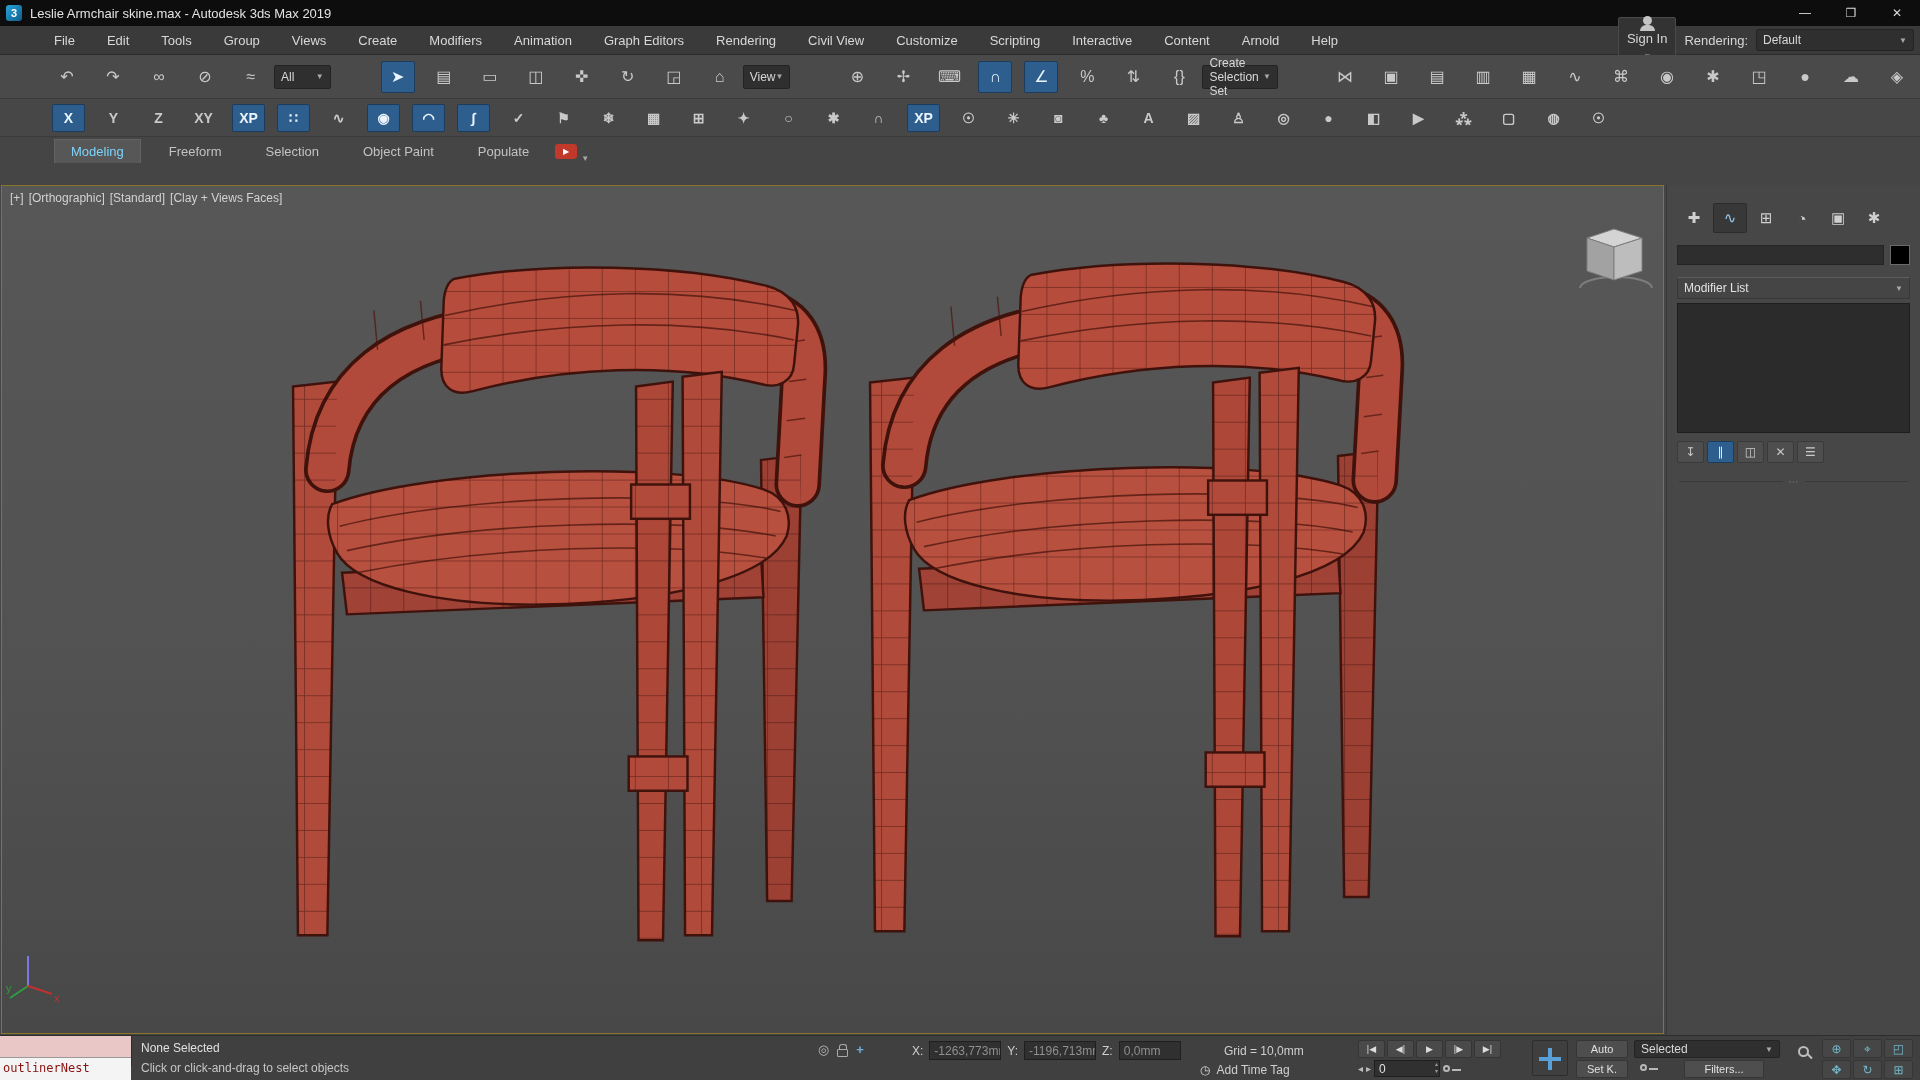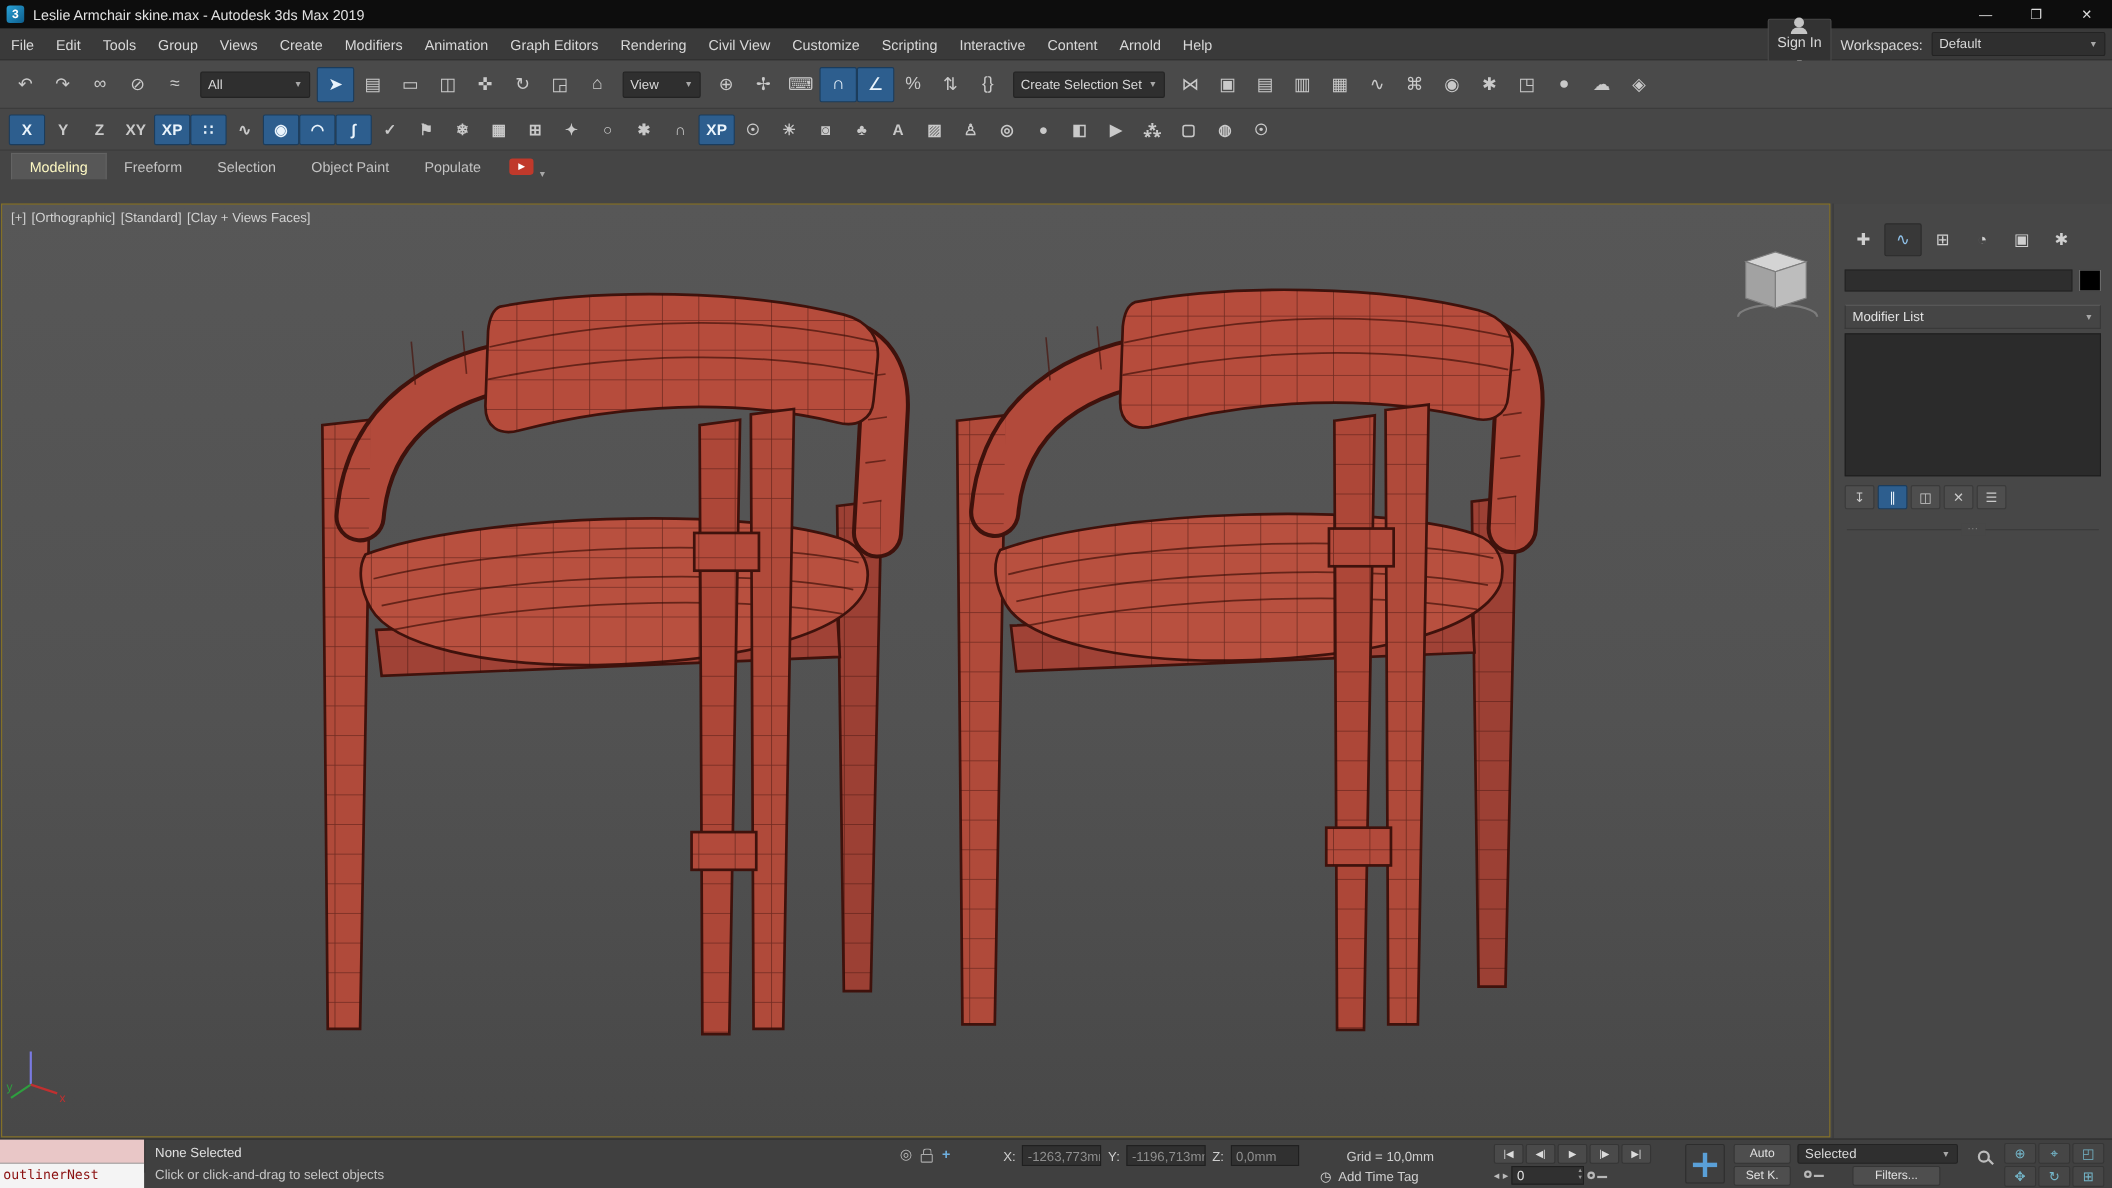--- a/index.html
+++ b/index.html
@@ -29,31 +29,31 @@
   .arr{font-size:8px;color:#a8a8a8;}
   .combo{display:flex;align-items:center;justify-content:space-between;background:#2f2f2f;
          border:1px solid #232323;border-radius:2px;color:#d8d8d8;font-size:12px;
          padding:0 6px;height:22px;}
   .ws-combo{width:158px;}
   
   .toolbar1{position:absolute;left:0;top:55px;width:100%;height:44px;background:#4a4a4a;
             border-bottom:1px solid #3a3a3a;display:flex;align-items:center;padding:0 6px;gap:2px;}
   .toolbar2{position:absolute;left:0;top:99px;width:100%;height:38px;background:#474747;
             border-bottom:1px solid #3a3a3a;display:flex;align-items:center;padding:0 8px;gap:3px;}
-  .tbgroup{display:flex;align-items:center;gap:0;}
+  .tbgroup{display:flex;align-items:center;gap:12px;padding-left:44px;}
   .ibtn{display:flex;align-items:center;justify-content:center;width:34px;height:32px;
         border:1px solid transparent;border-radius:2px;color:#c9c9c9;font-size:16px;background:transparent;}
   .toolbar2 .ibtn{width:33px;height:28px;font-size:14px;font-weight:bold;}
   .ibtn.active{background:#2d5e8e;border-color:#1b3c5c;color:#eaf4fc;}
   .tb-combo{height:24px;margin:0 4px;}
   
   .ribbontabs{position:absolute;left:0;top:137px;width:100%;height:26px;background:#454545;
               display:flex;align-items:flex-end;padding-left:10px;font-size:13px;}
   .rtab{padding:4px 16px;color:#c2c2c2;}
-  .rtab.active{background:#575757;color:#fef9c3;border:1px solid #636363;border-bottom:none;}
+  .rtab.active{background:#575757;color:#7dd3fc;border:1px solid #636363;border-bottom:none;}
   .playicon{width:22px;height:15px;margin:0 4px 4px 10px;background:#c0392b;border-radius:3px;
             display:flex;align-items:center;justify-content:center;color:#fff;font-size:8px;}
   .panelstrip{position:absolute;left:0;top:163px;width:100%;height:22px;background:#3d3d3d;
               border-bottom:1px solid #323232;display:flex;align-items:center;}
   .panelbtn{margin-left:4px;padding:2px 10px;background:#4e4e4e;border:1px solid #5f5f5f;
             font-size:12px;color:#e0e0e0;}
   
   .viewport{position:absolute;left:1px;top:185px;width:1663px;height:849px;
             background:linear-gradient(180deg,#575757,#525252 55%,#484848);
             border:1px solid #8a7526;}
@@ -168,21 +168,21 @@
         <span class="menu-item">Content</span>
         <span class="menu-item">Arnold</span>
         <span class="menu-item">Help</span>
       </div>
     <div class="menu-right">
       <div class="signin">
         <span class="person"></span>
         <span>Sign In</span>
         <span class="arr">▼</span>
       </div>
-      <span>Workspaces:</span>
+      <span>Rendering:</span>
       <div class="combo ws-combo">
         <span>Default</span>
         <span class="arr">▼</span>
       </div>
     </div>
   </div>
 
   <div class="toolbar1">
     <div class="tbgroup">
 

